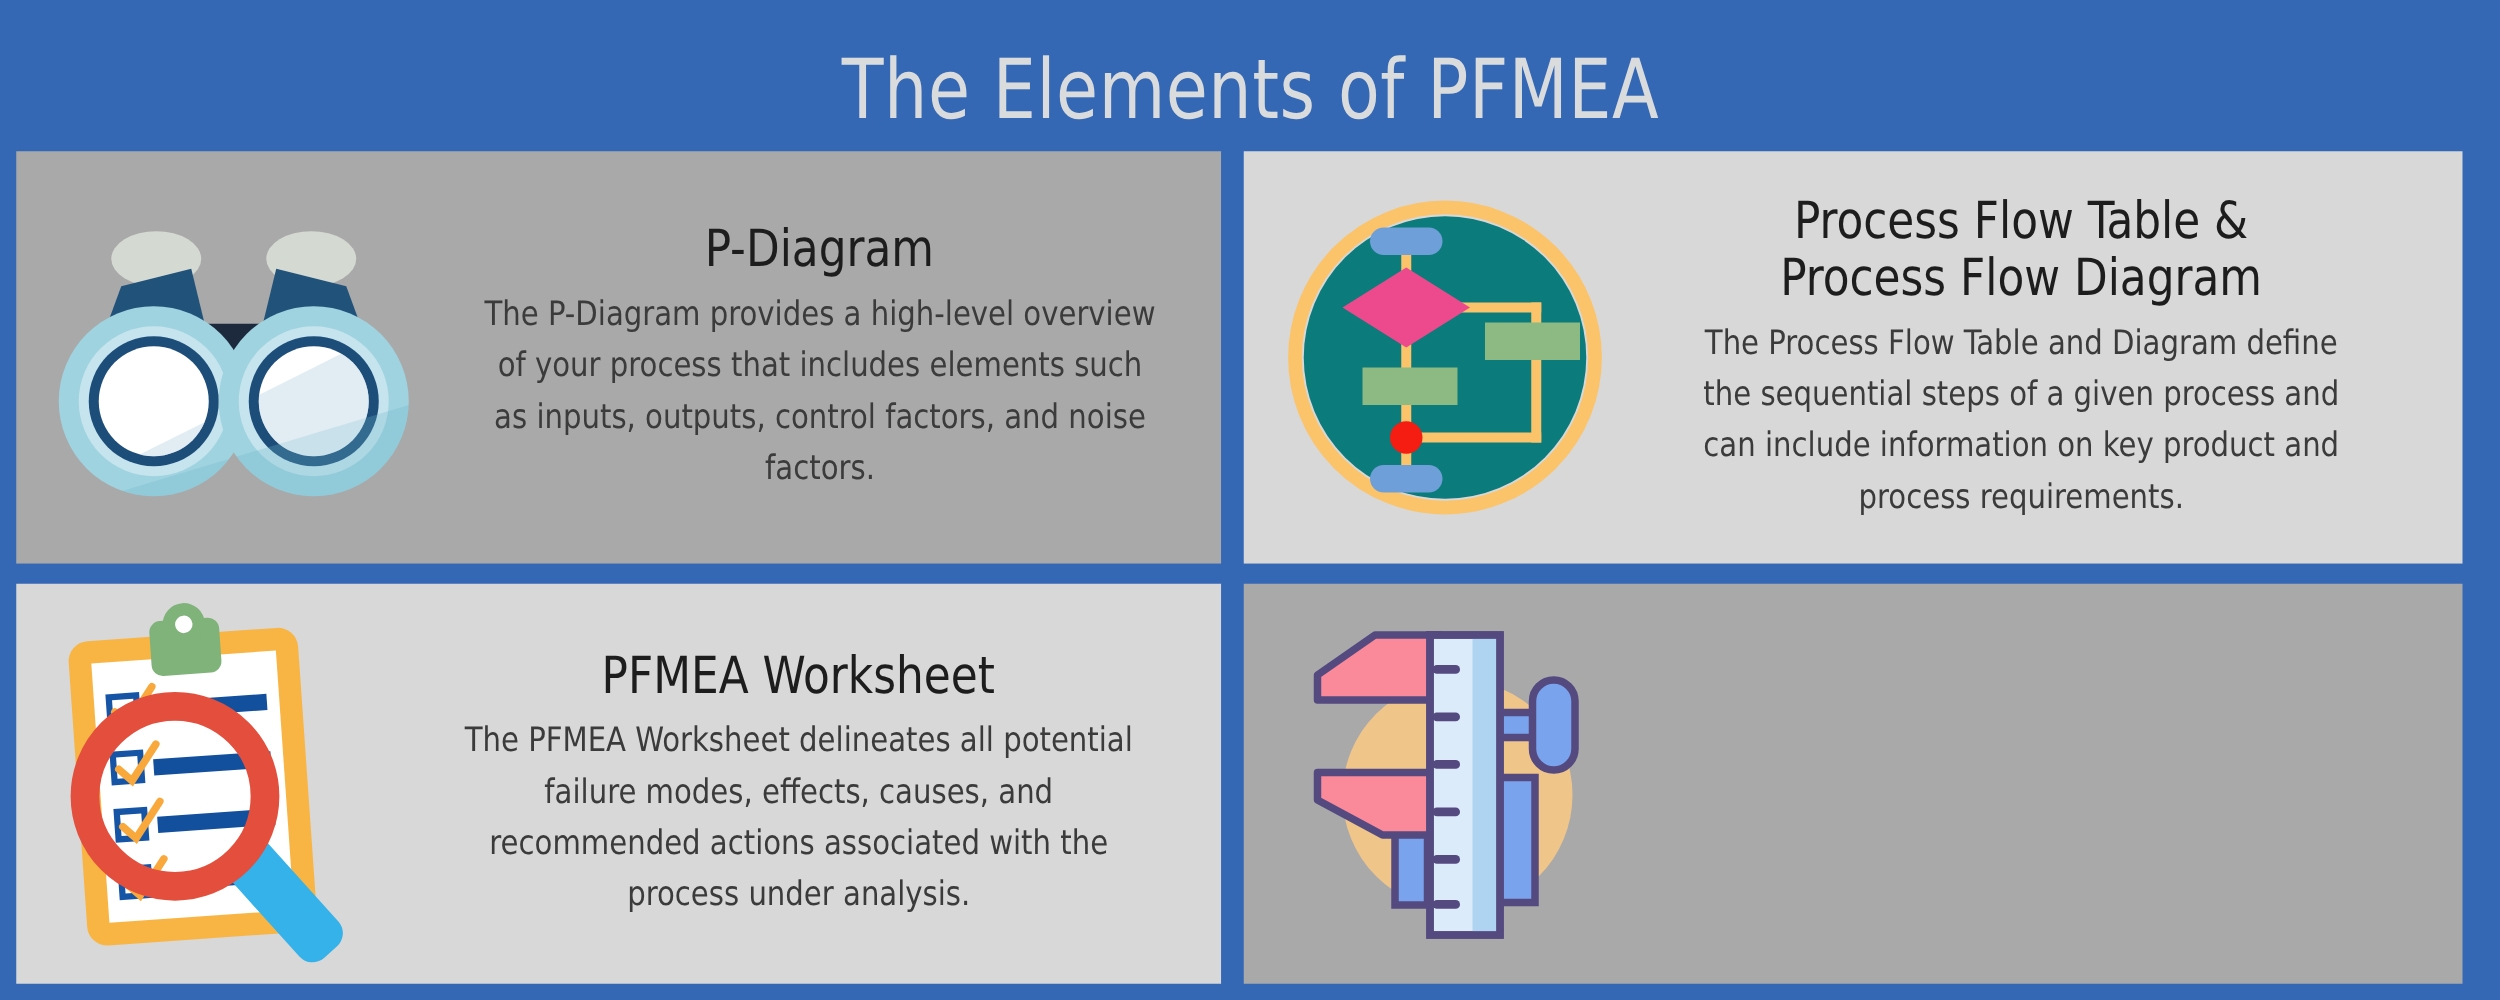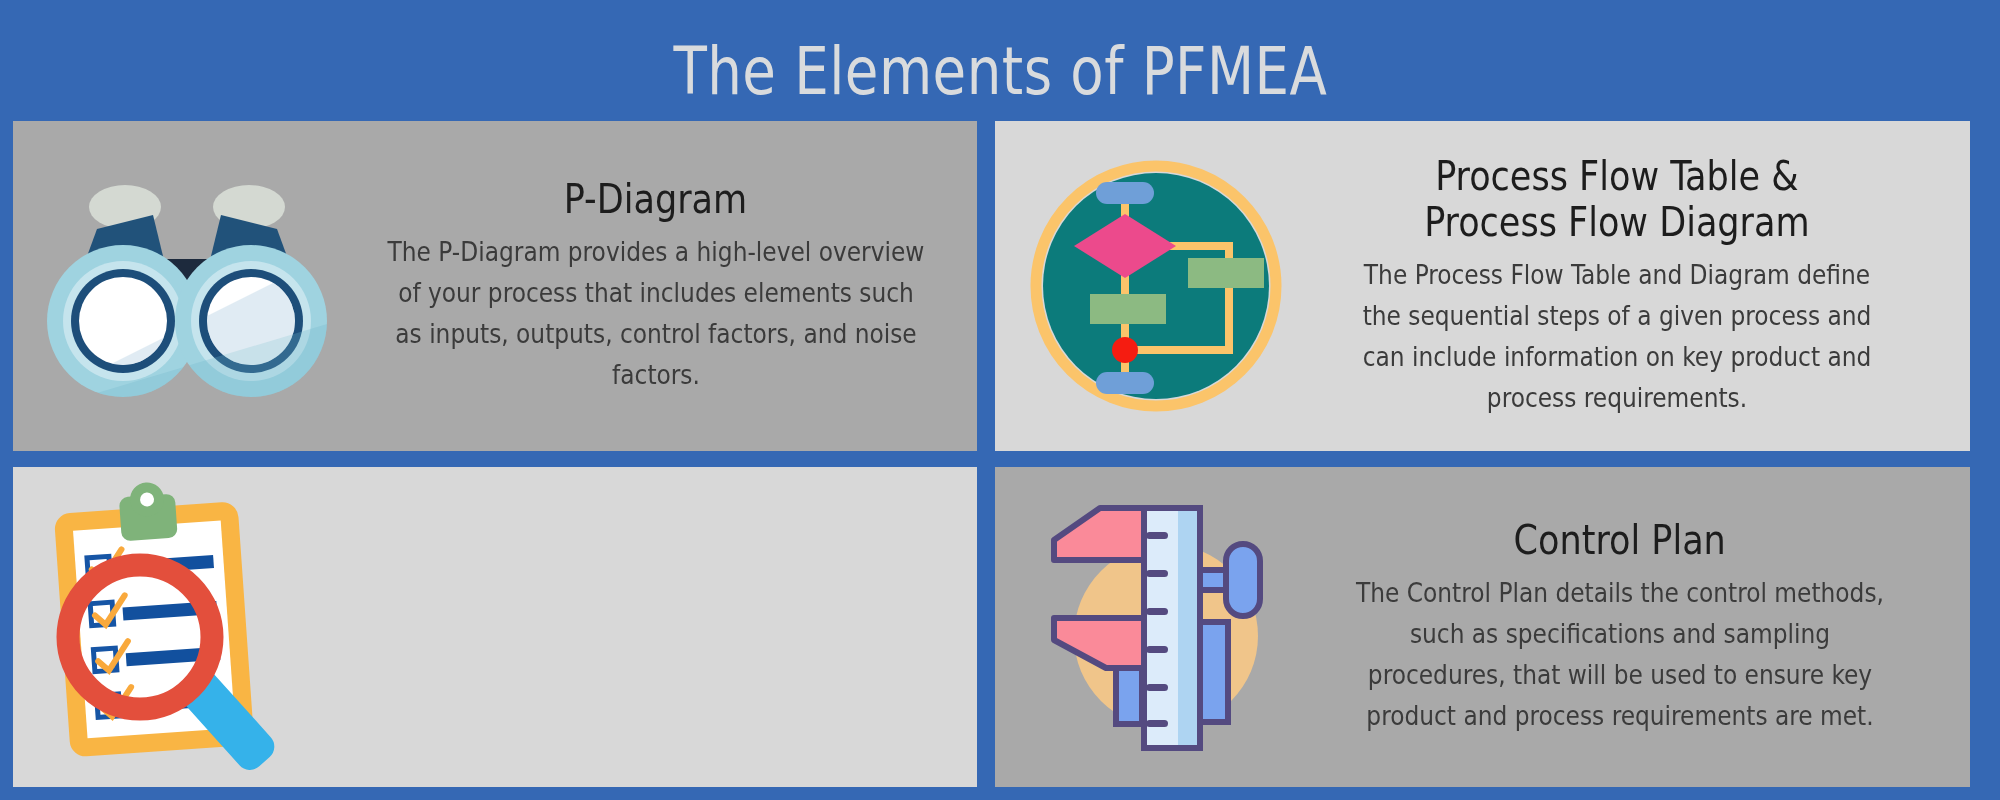--- a/index.html
+++ b/index.html
@@ -227,20 +227,24 @@
               <path d="M68 220 L78 230 L99 202" fill="none" stroke="#f9a93c" stroke-width="6" stroke-linecap="round"></path>
               <rect x="96" y="214" width="94" height="13" fill="#12509e"></rect>
             </g>
           </g>
 
           <rect x="178" y="182" width="42" height="112" rx="14" fill="#35b2ea" transform="rotate(-42 199 238)"></rect>
 
           <circle cx="112" cy="155" r="72" fill="none" stroke="#e34f3c" stroke-width="23"></circle>
         </svg>
       </div>
+      <div class="panel-text">
+        <div class="panel-heading">PFMEA Worksheet</div>
+        <div class="panel-body">The PFMEA Worksheet delineates all potential failure modes, effects, causes, and recommended actions associated with the process under analysis.</div>
+      </div>
     </div>
 
     <div class="gutter-v"></div>
 
     <div class="panel dark" id="panel-control">
       <div class="panel-icon">
         <svg width="240" height="255" viewBox="0 0 240 255">
 
           <circle cx="118" cy="136" r="92" fill="#f0c58a"></circle>
 
@@ -261,20 +265,16 @@
           <g fill="#544a80">
             <rect x="98" y="32" width="22" height="7" rx="3.5"></rect>
             <rect x="98" y="70" width="22" height="7" rx="3.5"></rect>
             <rect x="98" y="108" width="22" height="7" rx="3.5"></rect>
             <rect x="98" y="146" width="22" height="7" rx="3.5"></rect>
             <rect x="98" y="184" width="22" height="7" rx="3.5"></rect>
             <rect x="98" y="220" width="22" height="7" rx="3.5"></rect>
           </g>
         </svg>
       </div>
-      <div class="panel-text">
-        <div class="panel-heading">Control Plan</div>
-        <div class="panel-body">The Control Plan details the control methods, such as specifications and sampling procedures, that will be used to ensure key product and process requirements are met.</div>
-      </div>
     </div>
 
   </div>
 </div>
 
 </body></html>

